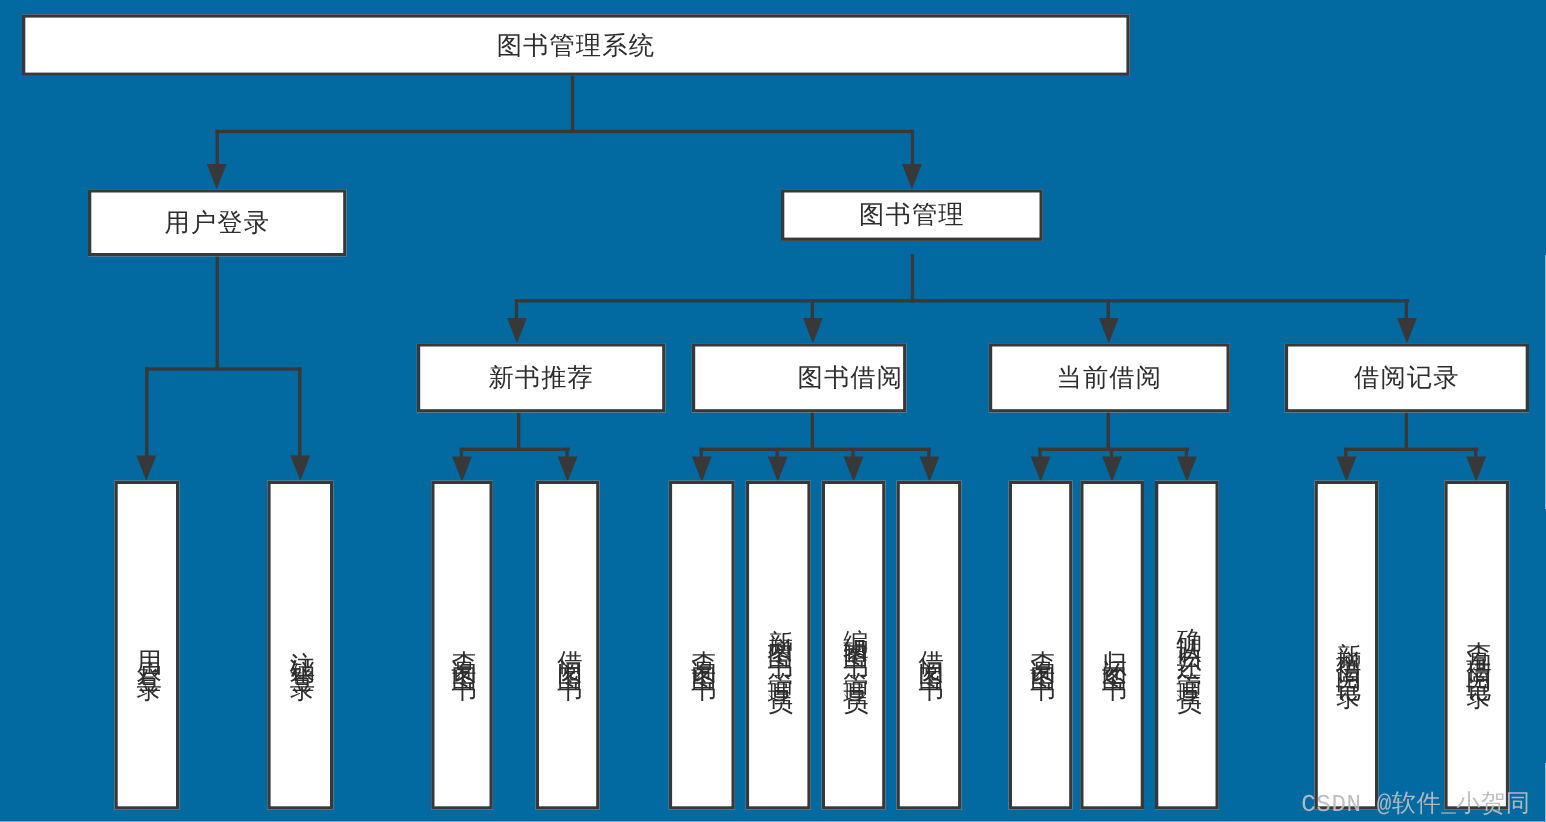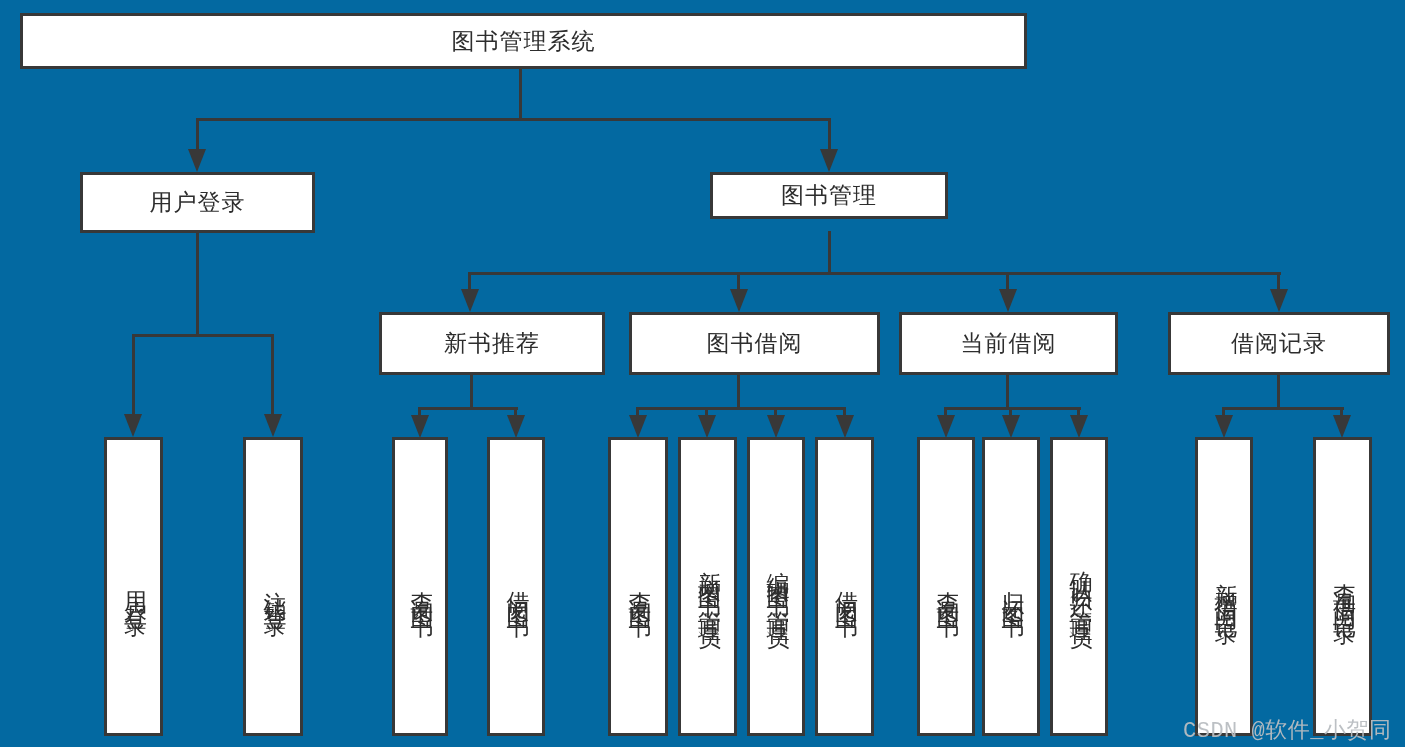--- a/index.html
+++ b/index.html
@@ -64,21 +64,21 @@
   <div class="ln" style="left:737px;top:272px;width:3px;height:18px;"></div>
   <div class="arr" style="left:730px;top:289px;"></div>
   <div class="ln" style="left:1006px;top:272px;width:3px;height:18px;"></div>
   <div class="arr" style="left:999px;top:289px;"></div>
   <div class="ln" style="left:1277px;top:272px;width:3px;height:18px;"></div>
   <div class="arr" style="left:1270px;top:289px;"></div>
 
   <div class="box" style="left:359px;top:312px;width:226px;height:63px;margin-left:20px;">
     <span>新书推荐</span>
   </div>
-  <div class="box" style="left:629px;top:312px;width:251px;height:63px;">
+  <div class="box" style="left:629px;top:312px;width:195px;height:63px;justify-content:flex-end;">
     <span>图书借阅</span>
   </div>
   <div class="box" style="left:899px;top:312px;width:219px;height:63px;">
     <span>当前借阅</span>
   </div>
   <div class="box" style="left:1168px;top:312px;width:222px;height:63px;">
     <span>借阅记录</span>
   </div>
 
   <div class="ln" style="left:470px;top:373px;width:3px;height:37px;"></div>

